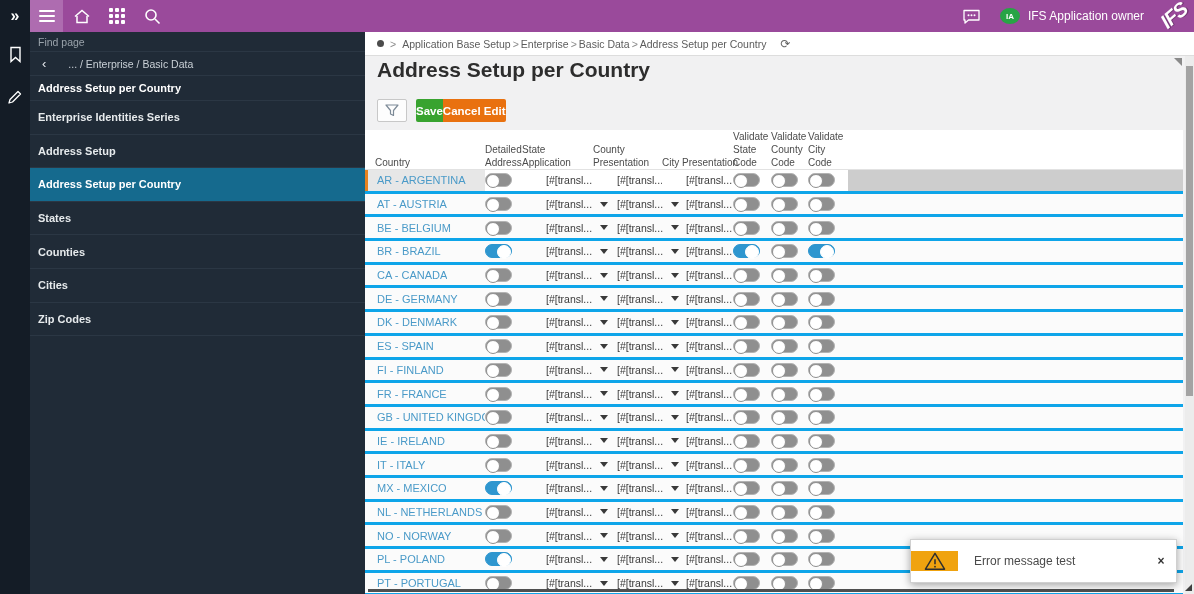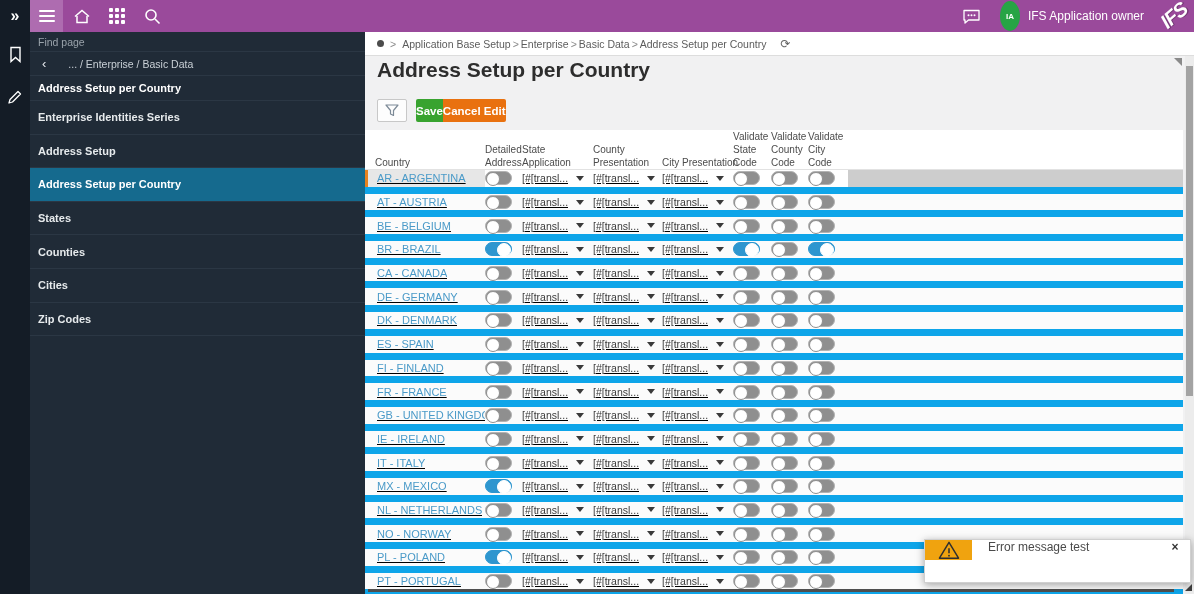--- a/index.html
+++ b/index.html
@@ -14,21 +14,21 @@
 
   
   .topbar{position:absolute;left:30px;top:0;right:0;height:32px;background:var(--purple);display:flex;align-items:center;z-index:30;}
   .burger-box{width:33px;height:32px;background:var(--purplelight);display:flex;flex-direction:column;justify-content:center;align-items:center;gap:3px;cursor:pointer;}
   .burger-box i{display:block;width:16px;height:2px;background:#fff;border-radius:1px;}
   .tb-icon{width:32px;height:32px;display:flex;align-items:center;justify-content:center;margin-left:3px;cursor:pointer;}
   .tb-icon svg{display:block;}
   .grid-ico{display:grid;grid-template-columns:repeat(3,4px);grid-template-rows:repeat(3,4px);gap:2px;}
   .grid-ico i{background:#fff;width:4px;height:4px;border-radius:1px;}
   .tb-right{margin-left:auto;display:flex;align-items:center;height:32px;}
-  .avatar{width:20px;height:30px;border-radius:50%;background:#27a445;color:#fff;font-size:8px;font-weight:bold;display:flex;align-items:center;justify-content:center;margin:0 8px 0 12px;}
+  .avatar{width:20px;height:16px;border-radius:50%;background:#27a445;color:#fff;font-size:8px;font-weight:bold;display:flex;align-items:center;justify-content:center;margin:0 8px 0 12px;}
   .tb-user{color:#fff;font-size:12px;margin-right:14px;white-space:nowrap;}
   .logo-box{width:36px;height:32px;overflow:hidden;position:relative;}
   .logo-box span{position:absolute;left:2px;top:4px;color:#fff;font-size:20px;font-weight:800;font-style:italic;transform:rotate(-40deg);letter-spacing:-1px;text-shadow:1px 1px 0 rgba(0,0,0,.25);}
 
   
   .leftstrip{position:absolute;left:0;top:0;width:30px;height:594px;background:var(--strip);z-index:40;display:flex;flex-direction:column;align-items:center;}
   .strip-expand{color:#fff;font-size:16px;font-weight:bold;line-height:1;margin-top:8px;cursor:pointer;}
   .strip-ico{margin-top:22px;cursor:pointer;}
 
   
@@ -54,43 +54,43 @@
   .btn{border:none;color:#fff;font-size:11.5px;font-weight:bold;padding:0 0;cursor:pointer;font-family:inherit;}
   .btn-save{background:var(--green);border-radius:2px 0 0 2px;}
   .btn-cancel{background:var(--orange);border-radius:0 2px 2px 0;}
 
   
   .table{position:absolute;left:0;top:98px;width:818px;height:464px;background:#fff;overflow:hidden;}
   .thead,.trow{display:grid;grid-template-columns:110px 37px 71px 69px 71px 38px 37px 40px 1fr;padding-left:10px;}
   .thead{height:40px;border-bottom:1px solid #e2e2e2;}
   .hcell{display:flex;align-items:flex-end;padding-bottom:5px;font-size:10px;line-height:1.3;color:#4c4c4c;cursor:pointer;}
   .tbody{height:424px;overflow:hidden;}
-  .trow{height:23.7px;background:#fbfbfb;border-bottom:7px solid #0ea5e9;cursor:pointer;text-decoration:underline;}
+  .trow{height:23.7px;background:#fbfbfb;border-bottom:3px solid #0ea5e9;cursor:pointer;}
   .cell{display:flex;align-items:center;height:100%;}
   .country-link{font-size:11px;color:var(--link);padding-left:2px;white-space:nowrap;overflow:hidden;cursor:pointer;}
   .trow.selected{background:#e7e7e7;box-shadow:inset 3px 0 0 var(--selborder);}
   .trow.selected .ctrl{background:#fff;}
   .trow.selected .filler{background:#cdcdcd;}
   .dd{display:flex;align-items:center;gap:8px;cursor:pointer;}
-  .dd-text{font-size:10.5px;color:#3a3a3a;white-space:nowrap;overflow:hidden;max-width:52px;}
+  .dd-text{font-size:10.5px;color:#3a3a3a;white-space:nowrap;overflow:hidden;max-width:52px;margin-left:24px;}
   .dd-arrow{width:0;height:0;border-left:4px solid transparent;border-right:4px solid transparent;border-top:5px solid #3a3a3a;}
   .tg{width:27px;height:14px;border-radius:8px;background:#8f8f8f;border:1px solid #b3b3b3;position:relative;cursor:pointer;flex:0 0 auto;}
   .tg::after{content:"";position:absolute;top:0;left:0;width:12px;height:12px;border-radius:50%;background:#fff;border:1px solid #8f8f8f;}
   .tg.on{background:var(--toggleon);border-color:var(--toggleon);}
   .tg.on::after{left:auto;right:0;border-color:#fff;}
 
   
   .vscroll{position:absolute;right:0;top:24px;bottom:0;width:9px;background:#ececec;cursor:pointer;}
   .vthumb{position:absolute;left:1px;top:10px;width:7px;height:330px;background:#a3a3a3;}
   .corner-ico{position:absolute;right:12px;top:26px;width:0;height:0;border-left:8px solid transparent;border-top:8px solid #8a8a8a;cursor:pointer;}
   .hbar{position:absolute;left:3px;bottom:2px;width:806px;height:3px;background:#4f4f4f;z-index:5;cursor:pointer;}
   .resize-ico{position:absolute;right:2px;bottom:3px;width:0;height:0;border-left:7px solid transparent;border-bottom:7px solid #3f3f3f;z-index:5;}
 
   
-  .toast{position:absolute;right:3px;bottom:11px;width:267px;height:44px;background:#fff;border:1px solid #d0d0d0;box-shadow:0 2px 8px rgba(0,0,0,.35);display:flex;align-items:flex-start;z-index:50;}
+  .toast{position:absolute;right:17px;bottom:11px;width:267px;height:44px;background:#fff;border:1px solid #d0d0d0;box-shadow:0 2px 8px rgba(0,0,0,.35);display:flex;align-items:center;z-index:50;}
   .toast-ico{width:47px;background:var(--amber);display:flex;align-items:center;justify-content:center;}
   .toast-msg{flex:1;display:flex;align-items:center;padding-left:16px;font-size:12px;color:#4a4a4a;}
   .toast-close{width:30px;display:flex;align-items:center;justify-content:center;font-size:12px;font-weight:bold;color:#333;cursor:pointer;}
 </style>
 </head>
 <body>
 
 <div class="leftstrip">
   <div class="strip-expand">»</div>
   <div class="strip-ico">

